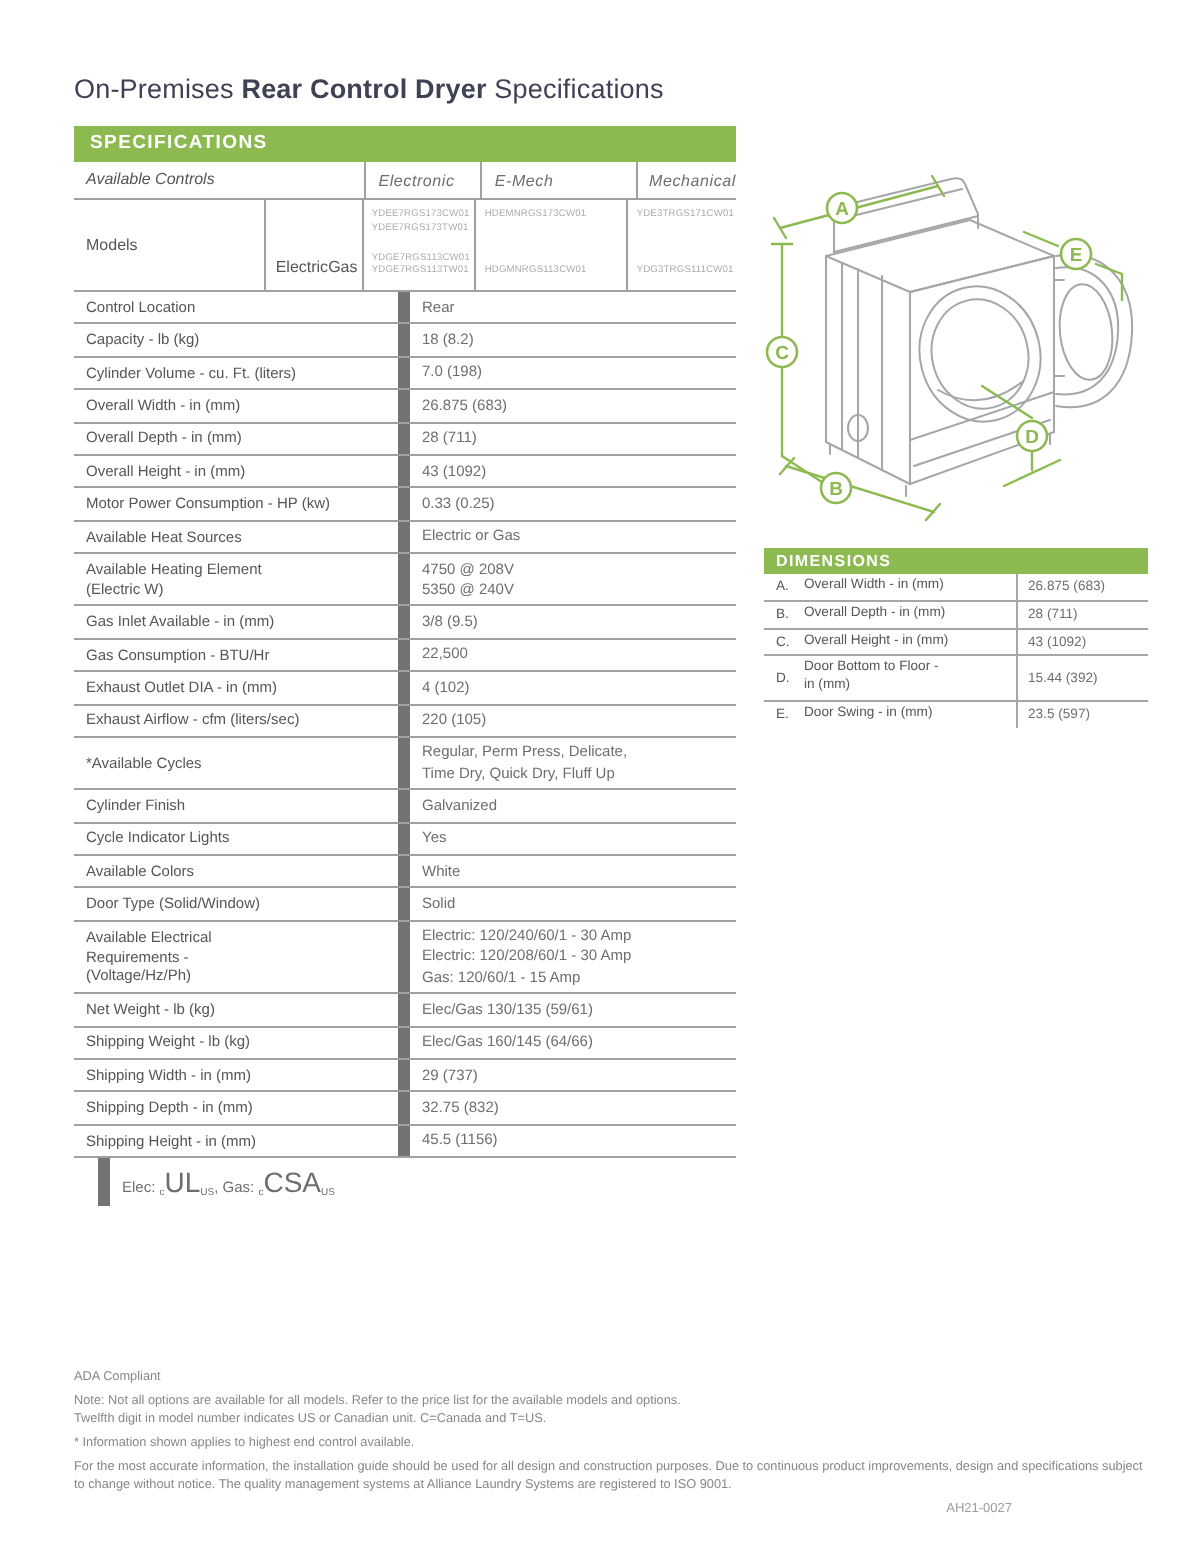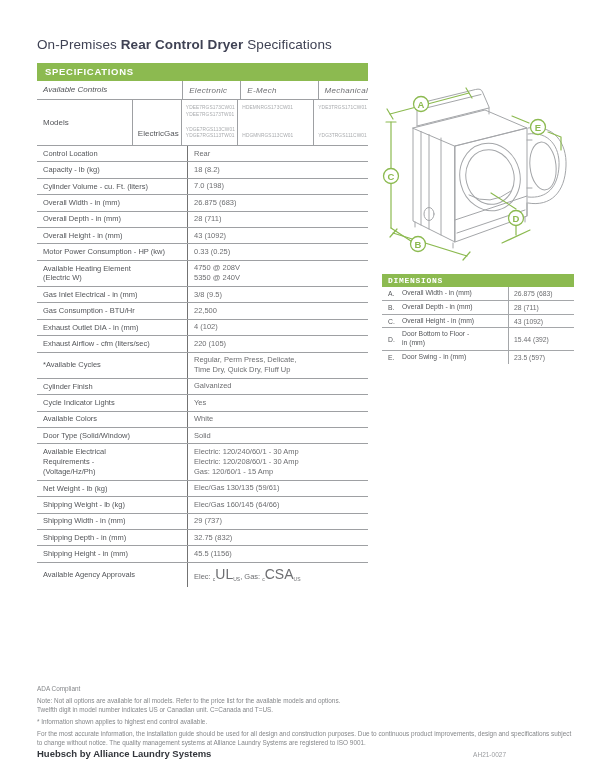--- a/index.html
+++ b/index.html
@@ -14,22 +14,22 @@
 
   
   .spec { position:absolute; left:37px; top:63px; width:331px; }
   .bar  { background:#8CBA50; color:#fff; font-weight:bold; letter-spacing:0.7px; }
   .spec .bar { height:18px; line-height:18px; font-size:9.5px; padding-left:8px; }
   .srow { display:flex; align-items:stretch; border-bottom:1px solid #9EA0A3; min-height:16.4px; }
   .srow:last-child { border-bottom:none; }
   .cellflex { display:flex; align-items:center; }
   .lab { width:150px; padding:2.5px 4px 2.5px 6px; font-size:7.5px; line-height:1.3;
          color:#54565A; white-space:pre-line; }
-  .val { flex:1; border-left:1px solid #737373; padding:2.5px 4px 2.5px 6px; font-size:7.5px;
-         line-height:1.35; color:#6D6E71; white-space:pre-line; }
+  .val { flex:1; border-left:6px solid #737373; padding:2.5px 4px 2.5px 6px; font-size:7.5px;
+         line-height:1.35; color:#6D6E71; white-space:pre-line;margin-left:12px; }
   
   .controls-row { min-height:19px;font-style:italic; }
   .controls-row .lab { font-size:8px; }
   .ccol { border-left:1px solid #9EA0A3; display:flex; align-items:center;
           font-size:8px; color:#6D6E71; padding-left:6px; letter-spacing:0.3px; }
   .c1,.c2 { width:60px; } .c3 { flex:1;margin-left:19px; }
   
   .models-row { min-height:46px; }
   .mlab { width:101px; display:flex; align-items:center; padding-left:6px;
           font-size:8px; color:#54565A; }
@@ -42,21 +42,21 @@
   .mcol.c1,.mcol.c2 { width:60px; } .mcol.c3 { flex:1; }
   
   .agency sub { font-size:5px; vertical-align:-1.5px; }
   .agency .mark { font-size:14px; }
 
   
   .diagram { position:absolute; left:377px; top:56px; width:202px; height:214px; }
 
   
   .dims { position:absolute; left:382px; top:274px; width:192px; }
-  .dims .bar { height:13px; line-height:13px; font-size:8px; padding-left:6px;font-family:Liberation Mono, monospace; }
+  .dims .bar { height:13px; line-height:13px; font-size:8px; padding-left:6px; }
   .drow { display:flex; align-items:stretch; border-bottom:1px solid #A5A7AA; min-height:13px; }
   .drow:last-child { border-bottom:none; }
   .dletter { width:18px; padding:2px 0 2px 6px; font-size:6.8px; color:#54565A;
              display:flex; align-items:center; }
   .dlabel { flex:1; padding:2px 2px; font-size:6.8px; color:#54565A;
             display:flex; align-items:center; white-space:pre-line; line-height:1.3; }
   .dvalue { width:66px; border-left:1px solid #A5A7AA; padding:2px 0 2px 5px; font-size:6.8px;
             color:#6D6E71; display:flex; align-items:center; }
 
   
@@ -128,27 +128,31 @@
       </div>
     <div class="srow">
         <div class="lab cellflex">Overall Height - in  (mm)</div>
         <div class="val cellflex">43  (1092)</div>
       </div>
     <div class="srow">
         <div class="lab cellflex">Motor Power Consumption - HP (kw)</div>
         <div class="val cellflex">0.33  (0.25)</div>
       </div>
     <div class="srow">
+        <div class="lab cellflex">Available Heat Sources</div>
+        <div class="val cellflex">Electric or Gas</div>
+      </div>
+    <div class="srow">
         <div class="lab cellflex">Available Heating Element
 (Electric W)</div>
         <div class="val cellflex">4750 @ 208V
 5350 @ 240V</div>
       </div>
     <div class="srow">
-        <div class="lab cellflex">Gas Inlet Electrical - in  (mm)</div>
+        <div class="lab cellflex">Gas Inlet Available - in  (mm)</div>
         <div class="val cellflex">3/8  (9.5)</div>
       </div>
     <div class="srow">
         <div class="lab cellflex">Gas Consumption - BTU/Hr</div>
         <div class="val cellflex">22,500</div>
       </div>
     <div class="srow">
         <div class="lab cellflex">Exhaust Outlet DIA - in  (mm)</div>
         <div class="val cellflex">4  (102)</div>
       </div>
@@ -200,21 +204,20 @@
     <div class="srow">
         <div class="lab cellflex">Shipping Depth - in  (mm)</div>
         <div class="val cellflex">32.75  (832)</div>
       </div>
     <div class="srow">
         <div class="lab cellflex">Shipping Height - in  (mm)</div>
         <div class="val cellflex">45.5  (1156)</div>
       </div>
 
     <div class="srow">
-      <div class="lab cellflex">Available Agency Approvals</div>
       <div class="val cellflex"><span class="agency"><span>Elec: </span><sub>c</sub><span class="mark">UL</span><sub>US</sub><span>,  </span><span>Gas: </span><sub>c</sub><span class="mark">CSA</span><sub>US</sub></span></div>
     </div>
   </div>
 
   <svg class="diagram" viewBox="0 0 202 214" xmlns="http://www.w3.org/2000/svg">
 
     <g fill="none" stroke="#A4A6A9" stroke-width="1" stroke-linejoin="round" stroke-linecap="round">
 
       <path d="M40,70 L40,53 Q40,48 45.5,46.5 L98.5,33.5 Q104,32 105.5,36 L112,51 L112,58"></path>
       <path d="M41,54 L104,38.5"></path>
@@ -300,16 +303,15 @@
   </div>
 
   <div class="footer">
     <p>ADA Compliant</p>
     <p>Note: Not all options are available for all models. Refer to the price list for the available models and options.
 Twelfth digit in model number indicates US or Canadian unit. C=Canada and T=US.</p>
     <p>* Information shown applies to highest end control available.</p>
     <p>For the most accurate information, the installation guide should be used for all design and construction purposes. Due to continuous product improvements, design and specifications subject to change without notice. The quality management systems at Alliance Laundry Systems are registered to ISO 9001.</p>
   </div>
 
-  <div class="brand">Huebsch by Alliance Laundry Systems</div>
   <div class="docnum">AH21-0027</div>
 
 </div>
 
 </body></html>

